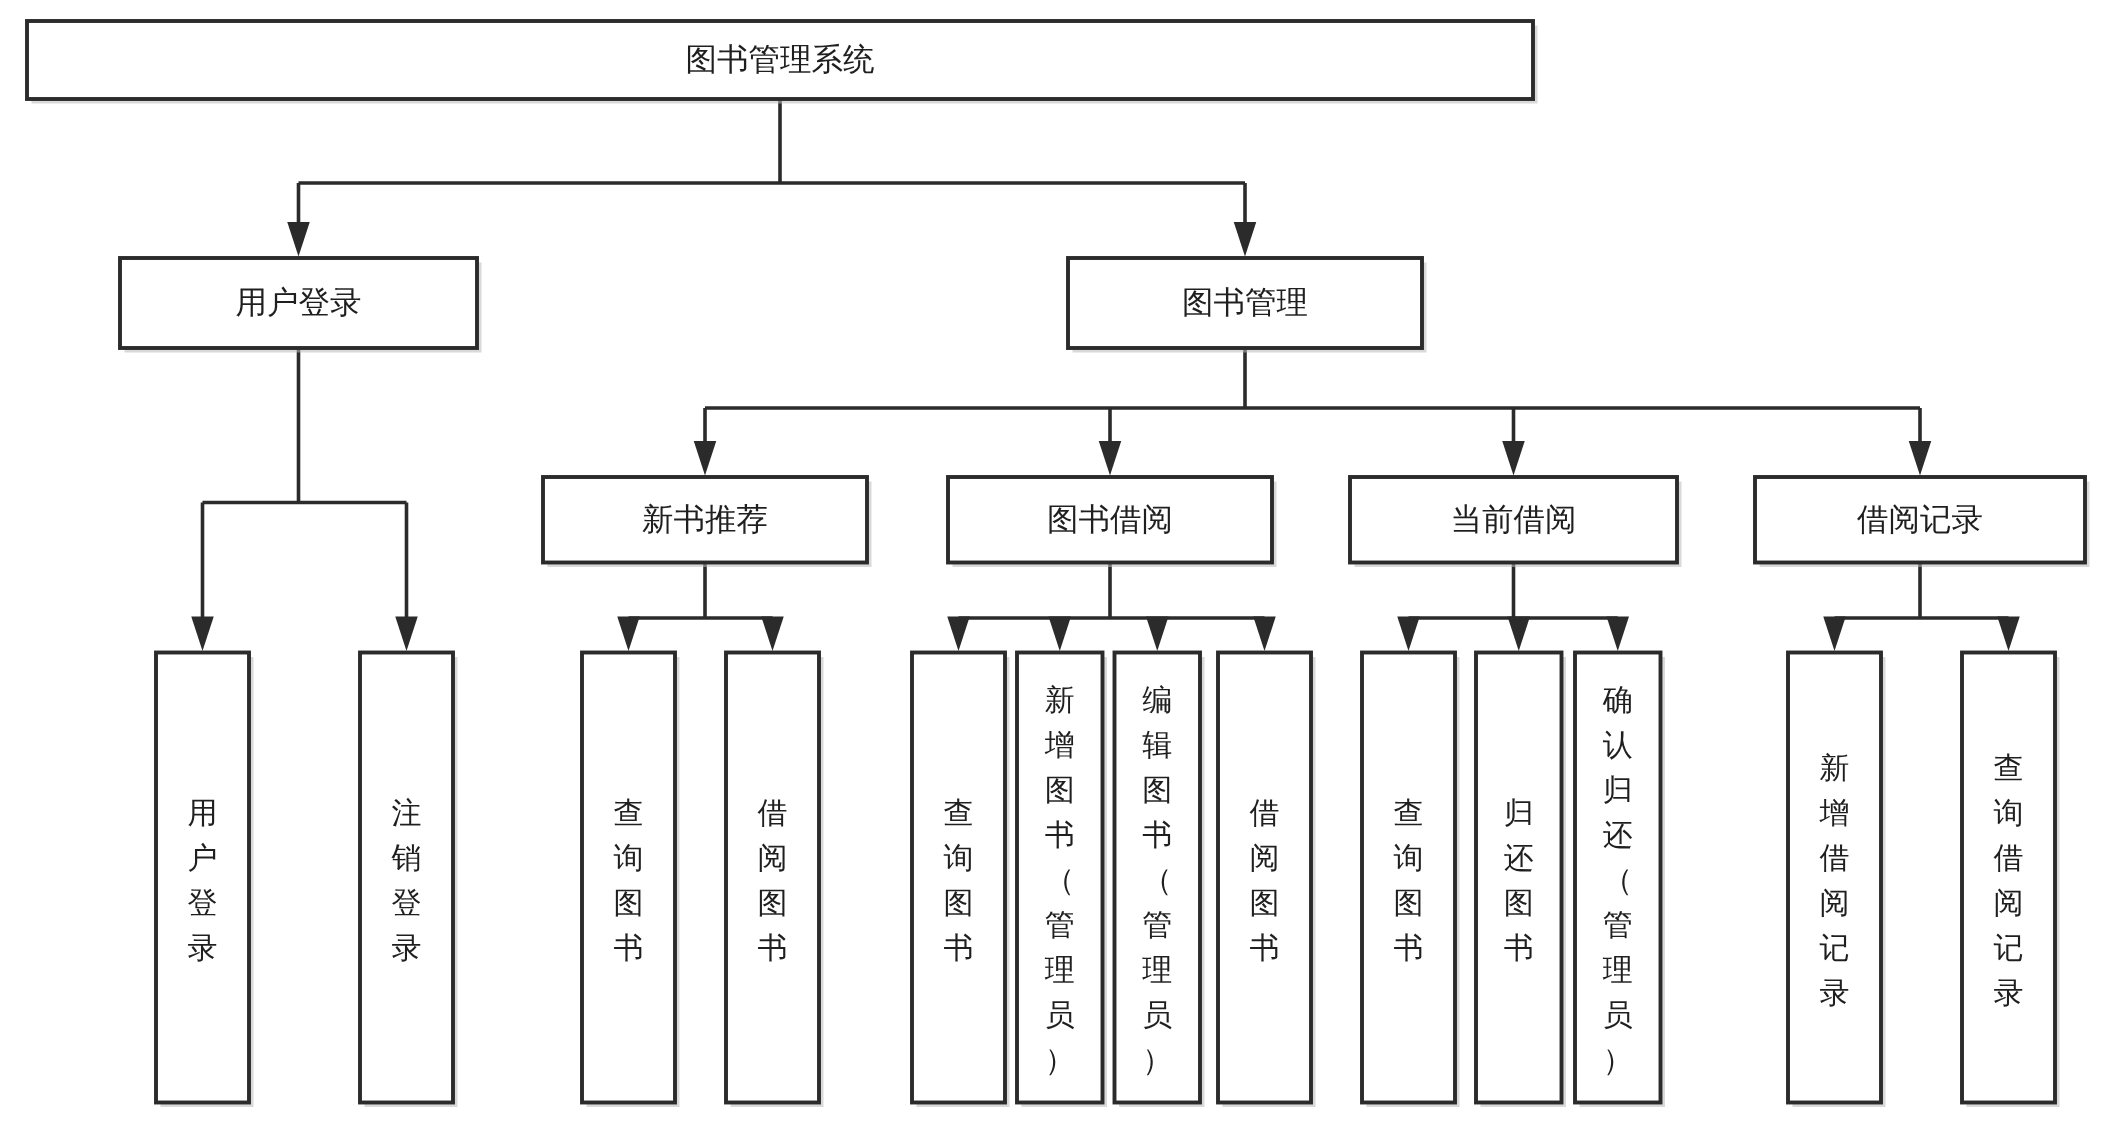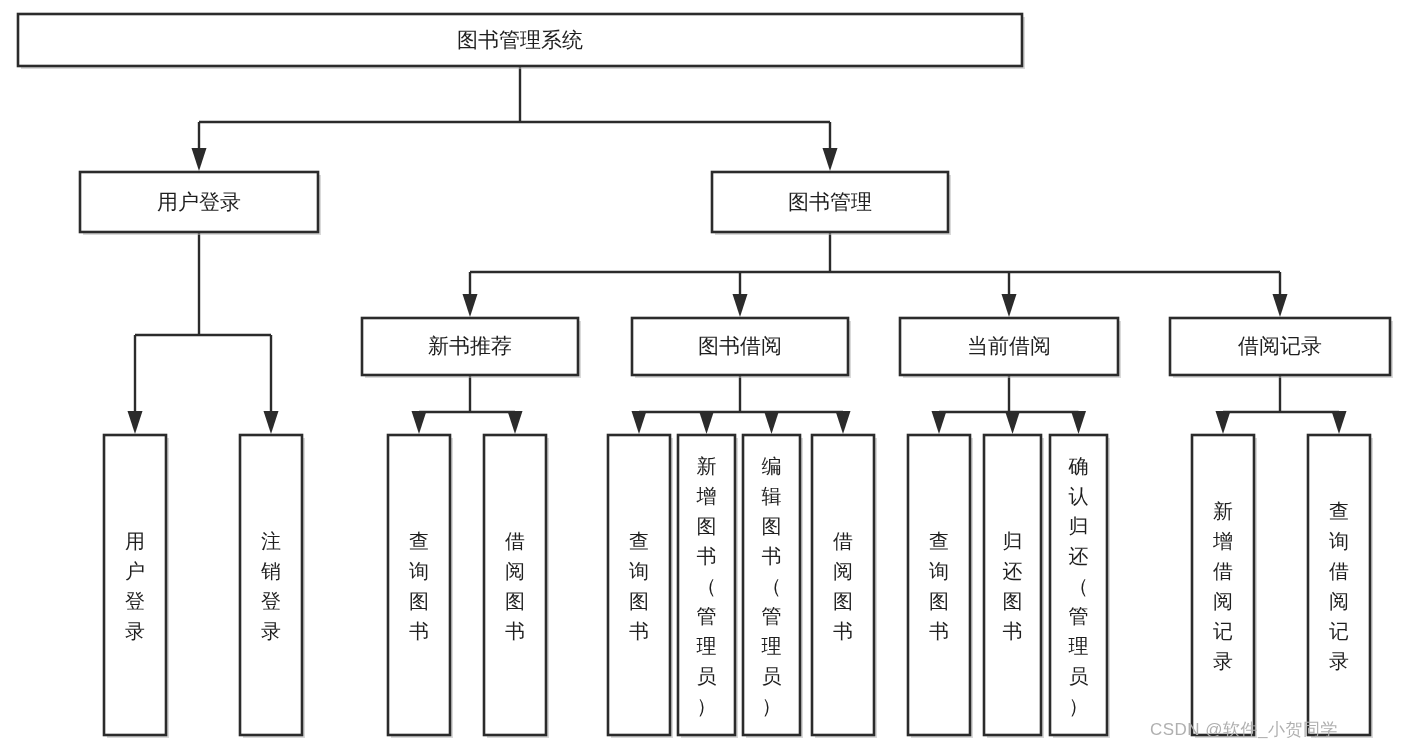--- a/index.html
+++ b/index.html
@@ -226,14 +226,13 @@
           <rect x="1192" y="435" width="62" height="300" class="node-box"></rect>
           <text x="1223" class="node-label-v"><tspan x="1223" y="518.4">新</tspan><tspan x="1223" y="548.4">增</tspan><tspan x="1223" y="578.4">借</tspan><tspan x="1223" y="608.4">阅</tspan><tspan x="1223" y="638.4">记</tspan><tspan x="1223" y="668.4">录</tspan></text>
         </g>
         <g>
           <rect x="1311" y="438" width="62" height="300" class="node-shadow"></rect>
           <rect x="1308" y="435" width="62" height="300" class="node-box"></rect>
           <text x="1339" class="node-label-v"><tspan x="1339" y="518.4">查</tspan><tspan x="1339" y="548.4">询</tspan><tspan x="1339" y="578.4">借</tspan><tspan x="1339" y="608.4">阅</tspan><tspan x="1339" y="638.4">记</tspan><tspan x="1339" y="668.4">录</tspan></text>
         </g>
       </g>
   </svg>
-  <div class="watermark">CSDN @软件_小贺同学</div>
 </div>
 
 </body></html>

